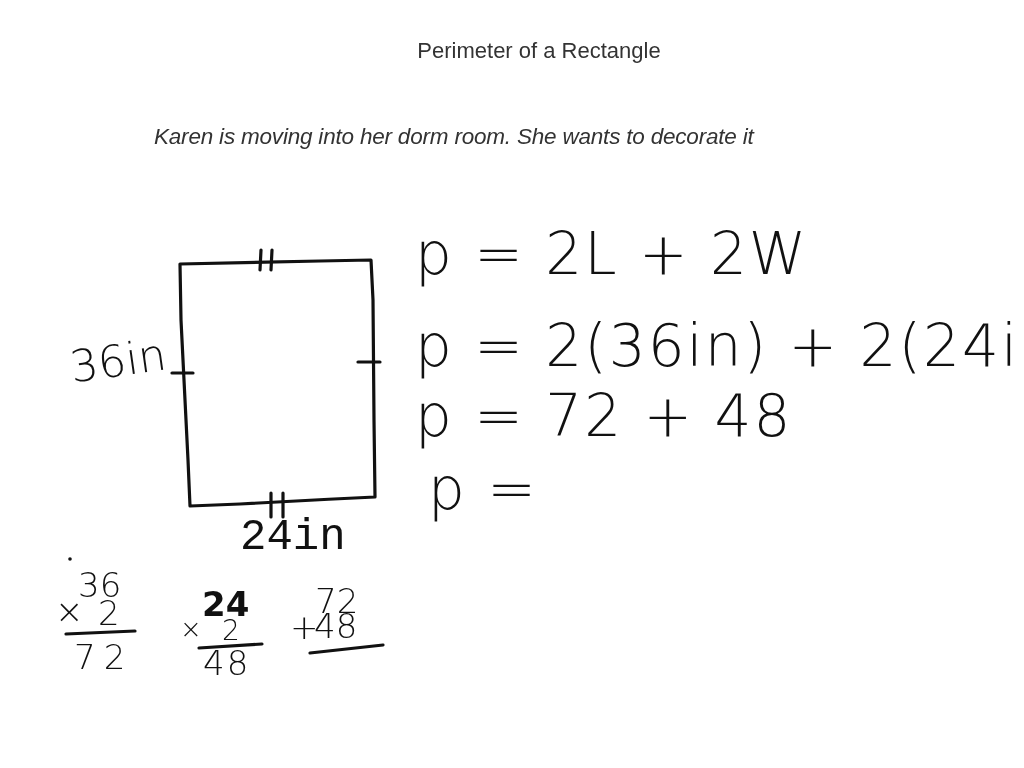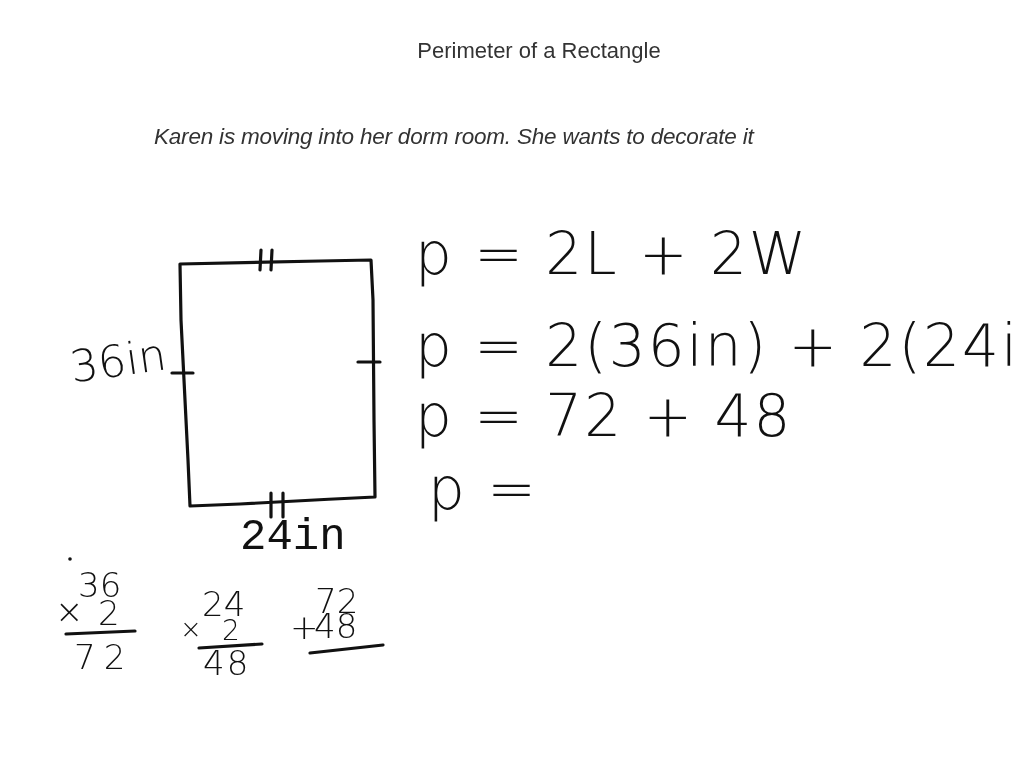--- a/index.html
+++ b/index.html
@@ -107,21 +107,21 @@
 <div class="hw eq" style="left:428px; top:455px;">p =</div>
 
 <div>
   <div class="hw small" style="left:55px; top:594px;">×</div>
   <div class="hw small" style="left:78px; top:568px;text-align:right;">36</div>
   <div class="hw small" style="left:98px; top:596px;">2</div>
   <div class="hw small" style="left:74px; top:640px; letter-spacing:8px;">72</div>
 </div>
 <div>
   <div class="hw small" style="left:180px; top:612px; font-size:26px;">×</div>
-  <div class="hw small" style="left:202px; top:587px;">24</div>
+  <div class="hw small" style="left:202px; top:587px;font-weight:bold;">24</div>
   <div class="hw small" style="left:222px; top:614px; font-size:28px;">2</div>
   <div class="hw small" style="left:203px; top:646px; letter-spacing:2px;">48</div>
 </div>
 <div>
   <div class="hw small" style="left:290px; top:610px;">+</div>
   <div class="hw small" style="left:315px; top:584px;">72</div>
   <div class="hw small" style="left:314px; top:609px;">48</div>
   <div class="hw small" style="left:320px; top:652px;"></div>
 </div>
 

